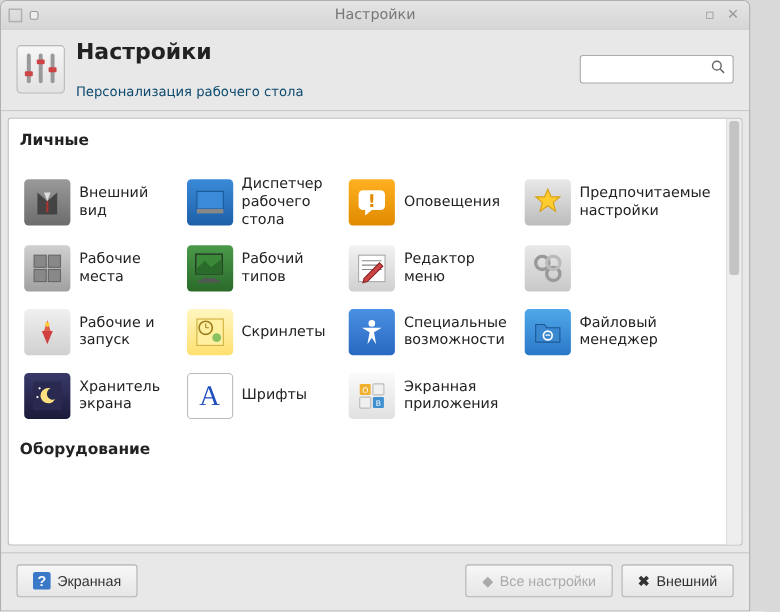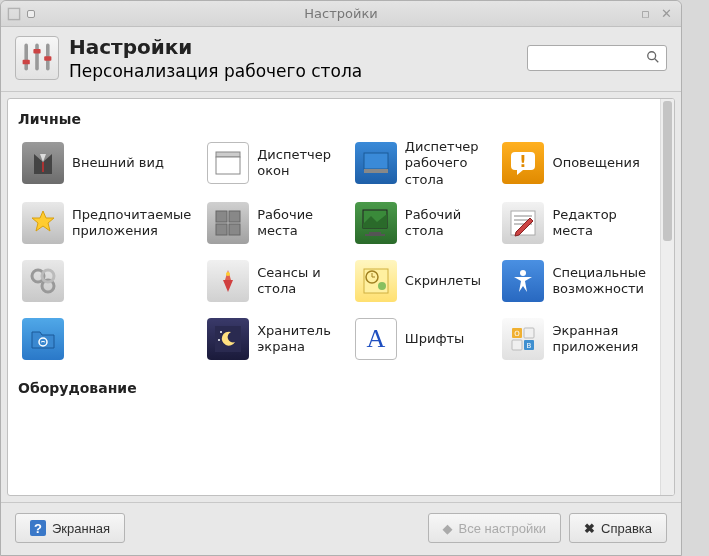--- a/index.html
+++ b/index.html
@@ -55,21 +55,21 @@
 }
 .header-icon {
   width: 44px; height: 44px;
   background: linear-gradient(#f6f6f6,#e2e2e2);
   border: 1px solid #b8b8b8;
   border-radius: 4px;
   display: flex; align-items: center; justify-content: center;
 }
 .header-text { flex: 0 0 auto; }
 .header-title { font-size: 20px; font-weight: bold; color: #222; }
-.header-sub { font-size: 17px; color: #000000; margin-top: 2px; }
+.header-sub { font-size: 12px; color: #0c4a6e; margin-top: 17px; }
 .header-spacer { flex: 1; }
 .search-box {
   width: 140px; height: 26px;
   background: #fff;
   border: 1px solid #aaa;
   border-radius: 3px;
   display: flex;
   align-items: center;
   padding: 0 6px;
   justify-content: flex-end;
@@ -101,21 +101,21 @@
   top: 2px; left: 2px; right: 2px;
   height: 140px;
   background: #c4c4c4;
   border-radius: 3px;
 }
 
 .section-title {
   font-weight: bold;
   font-size: 14px;
   color: #222;
-  margin: 6px 0 8px 0;
+  margin: 6px 0 20px 0;
 }
 .grid {
   display: grid;
   grid-template-columns: repeat(4, 1fr);
   gap: 4px 8px;
 }
 .item {
   display: flex;
   align-items: center;
   gap: 8px;
@@ -240,29 +240,20 @@
           <div class="item-icon ic-appearance">
             <svg width="30" height="30" viewBox="0 0 30 30">
                 <path d="M6 6 L15 14 L24 6 L24 26 L6 26 Z" fill="#444"></path>
                 <path d="M12 6 L15 14 L18 6" fill="#ddd"></path>
                 <rect x="14" y="14" width="2" height="10" fill="#a33"></rect>
               </svg>
           </div>
           <div class="item-label">Внешний вид</div>
         </div>
 
-        <div class="item">
-          <div class="item-icon ic-wm">
-            <svg width="30" height="30" viewBox="0 0 30 30">
-                <rect x="3" y="4" width="24" height="5" fill="#ccc" stroke="#888"></rect>
-                <rect x="3" y="9" width="24" height="17" fill="#fff" stroke="#888"></rect>
-              </svg>
-          </div>
-          <div class="item-label">Диспетчер окон</div>
-        </div>
 
 
         <div class="item">
           <div class="item-icon ic-desktop">
             <svg width="30" height="30" viewBox="0 0 30 30">
                 <rect x="3" y="5" width="24" height="16" fill="#3a8ad8" stroke="#1a5a98"></rect>
                 <rect x="3" y="21" width="24" height="4" fill="#888"></rect>
               </svg>
           </div>
           <div class="item-label">Диспетчер рабочего стола</div>
@@ -279,21 +270,21 @@
           <div class="item-label">Оповещения</div>
         </div>
 
 
         <div class="item">
           <div class="item-icon ic-prefapp">
             <svg width="30" height="30" viewBox="0 0 30 30">
                 <path d="M15 3 L18 10 L26 10 L20 15 L22 23 L15 18 L8 23 L10 15 L4 10 L12 10 Z" fill="#ffcc30" stroke="#d8a010"></path>
               </svg>
           </div>
-          <div class="item-label">Предпочитаемые приложения</div>
+          <div class="item-label">Предпочитаемые настройки</div>
         </div>
 
         <div class="item">
           <div class="item-icon ic-workspaces">
             <svg width="30" height="30" viewBox="0 0 30 30">
                 <rect x="3" y="3" width="11" height="11" fill="#888" stroke="#666"></rect>
                 <rect x="16" y="3" width="11" height="11" fill="#888" stroke="#666"></rect>
                 <rect x="3" y="16" width="11" height="11" fill="#888" stroke="#666"></rect>
                 <rect x="16" y="16" width="11" height="11" fill="#888" stroke="#666"></rect>
               </svg>
@@ -303,55 +294,55 @@
 
         <div class="item">
           <div class="item-icon ic-wallpaper">
             <svg width="34" height="34" viewBox="0 0 34 34">
                 <rect x="4" y="4" width="24" height="18" fill="#3a8a3a" stroke="#222"></rect>
                 <path d="M4 18 L12 10 L18 16 L28 8 L28 22 L4 22 Z" fill="#2a6a2a"></path>
                 <rect x="10" y="26" width="12" height="2" fill="#555"></rect>
                 <rect x="6" y="28" width="20" height="2" fill="#555"></rect>
               </svg>
           </div>
-          <div class="item-label">Рабочий стола</div>
+          <div class="item-label">Рабочий типов</div>
         </div>
 
         <div class="item">
           <div class="item-icon ic-menu">
             <svg width="30" height="30" viewBox="0 0 30 30">
                 <rect x="3" y="3" width="24" height="24" fill="#fff" stroke="#aaa"></rect>
                 <line x1="6" y1="8" x2="24" y2="8" stroke="#888"></line>
                 <line x1="6" y1="12" x2="24" y2="12" stroke="#888"></line>
                 <line x1="6" y1="16" x2="24" y2="16" stroke="#888"></line>
                 <path d="M8 24 L22 10 L25 13 L11 27 L7 28 Z" fill="#c44" stroke="#822"></path>
               </svg>
           </div>
-          <div class="item-label">Редактор места</div>
+          <div class="item-label">Редактор меню</div>
         </div>
 
         <div class="item">
           <div class="item-icon ic-mime">
             <svg width="30" height="30" viewBox="0 0 30 30">
                 <circle cx="10" cy="10" r="6" fill="none" stroke="#999" stroke-width="3"></circle>
                 <circle cx="20" cy="20" r="6" fill="none" stroke="#999" stroke-width="3"></circle>
                 <circle cx="20" cy="10" r="6" fill="none" stroke="#bbb" stroke-width="3"></circle>
               </svg>
           </div>
         </div>
 
         <div class="item">
           <div class="item-icon ic-session">
             <svg width="30" height="30" viewBox="0 0 30 30">
                 <path d="M15 26 L10 14 L20 14 Z" fill="#d04040"></path>
                 <path d="M12 14 L15 4 L18 14 Z" fill="#e06050"></path>
                 <circle cx="15" cy="8" r="2" fill="#ffcc30"></circle>
               </svg>
           </div>
-          <div class="item-label">Сеансы и стола</div>
+          <div class="item-label">Рабочие и запуск</div>
         </div>
 
         <div class="item">
           <div class="item-icon ic-screenlets">
             <svg width="30" height="30" viewBox="0 0 30 30">
                 <rect x="3" y="3" width="24" height="24" fill="#fff0a0" stroke="#d0b040"></rect>
                 <circle cx="11" cy="11" r="6" fill="none" stroke="#a08020" stroke-width="1.5"></circle>
                 <line x1="11" y1="11" x2="11" y2="7" stroke="#a08020"></line>
                 <line x1="11" y1="11" x2="14" y2="11" stroke="#a08020"></line>
                 <circle cx="21" cy="20" r="4" fill="#88c060"></circle>
@@ -371,20 +362,21 @@
         </div>
 
         <div class="item">
           <div class="item-icon ic-fileman">
             <svg width="30" height="30" viewBox="0 0 30 30">
                 <path d="M4 8 L12 8 L14 11 L26 11 L26 24 L4 24 Z" fill="#3a88d0" stroke="#1a5898"></path>
                 <circle cx="15" cy="18" r="4" fill="none" stroke="#fff" stroke-width="1.5"></circle>
                 <path d="M13 18 A4 4 0 0 1 17 18" fill="none" stroke="#fff"></path>
               </svg>
           </div>
+          <div class="item-label">Файловый менеджер</div>
         </div>
 
         <div class="item">
           <div class="item-icon ic-screensaver">
             <svg width="30" height="30" viewBox="0 0 30 30">
                 <rect x="2" y="2" width="26" height="26" fill="#2a2a50"></rect>
                 <path d="M18 8 A7 7 0 1 0 22 18 A5 5 0 0 1 18 8" fill="#ffe080"></path>
                 <circle cx="8" cy="8" r="1" fill="#fff"></circle>
                 <circle cx="6" cy="16" r="1" fill="#fff"></circle>
               </svg>
@@ -426,17 +418,17 @@
       <span class="icon" style="background:#3a78c8;color:#fff;width:16px;height:16px;border-radius:2px;display:inline-flex;align-items:center;justify-content:center;font-weight:bold;">?</span>
       <span>Экранная</span>
     </button>
     <div class="footer-spacer"></div>
     <button class="btn disabled">
       <span class="icon">◆</span>
       <span>Все настройки</span>
     </button>
     <button class="btn">
       <span class="icon" style="font-weight:bold;">✖</span>
-      <span>Справка</span>
+      <span>Внешний</span>
     </button>
   </div>
 
 </div>
 
 </body></html>

